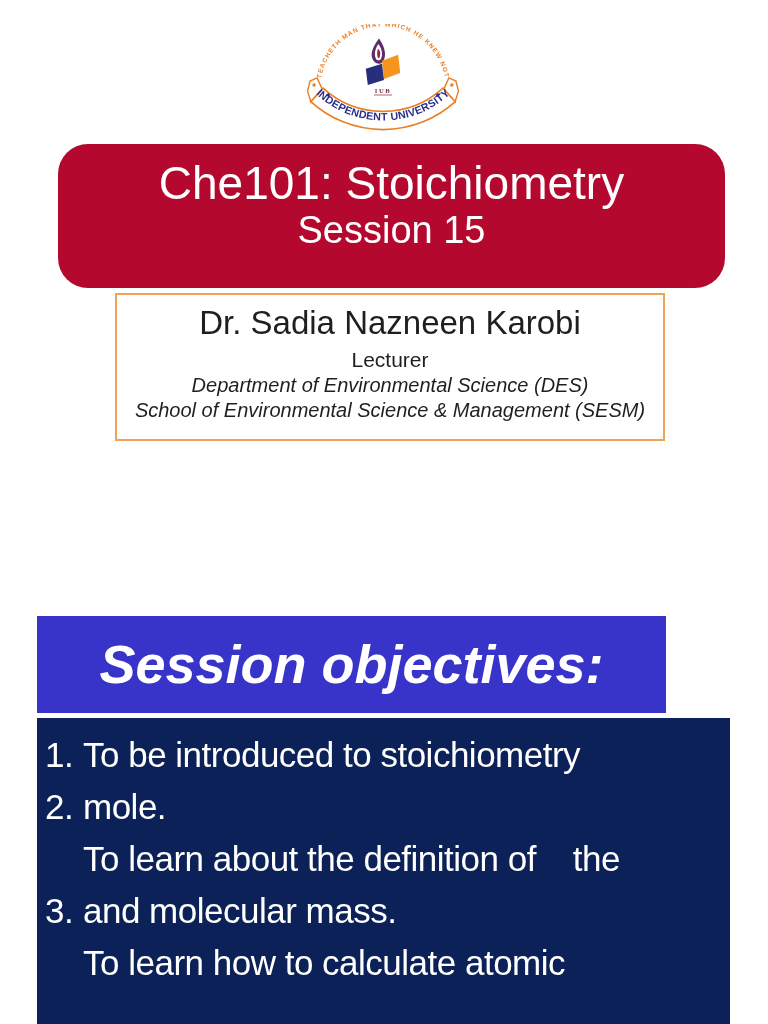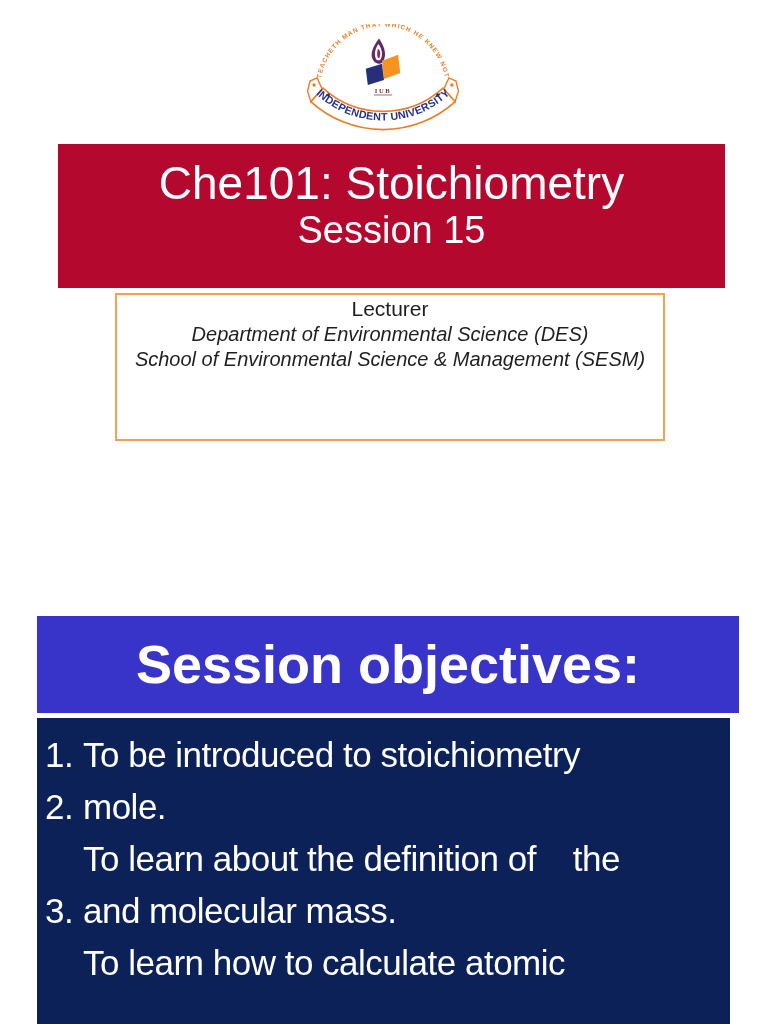--- a/index.html
+++ b/index.html
@@ -3,33 +3,33 @@
 <meta charset="utf-8">
 <style>
   * { margin:0; padding:0; box-sizing:border-box; }
   html,body { width:768px; height:1024px; background:#ffffff;
               font-family:"Liberation Sans", sans-serif; }
   .slide { position:relative; width:768px; height:1024px; background:#fff; overflow:hidden; }
 
   .logo { position:absolute; left:307px; top:24px; width:152px; height:116px; }
 
   .title-banner { position:absolute; left:58px; top:144px; width:667px; height:144px;
-                  background:#B5082E; color:#ffffff; text-align:center; }
+                  background:#B5082E; color:#ffffff; text-align:center;border-radius:30px; }
   .course-title { font-size:46px; line-height:58px; padding-top:10px; font-weight:400; }
   .banner-sub   { font-size:38px; line-height:36px; font-weight:400; }
 
   .presenter-box { position:absolute; left:115px; top:293px; width:550px; height:148px;
                    background:#ffffff; border:2px solid #F2A254; text-align:center; color:#1f1f1f; }
   .presenter-name   { font-size:33px; line-height:46px; padding-top:5px; }
   .presenter-role   { font-size:21px; line-height:27px; }
   .presenter-dept,
   .presenter-school { font-size:20px; line-height:25px;font-style:italic; }
 
-  .objectives-heading { position:absolute; left:37px; top:616px; width:702px; height:97px;
-                        background:#3834C9; color:#ffffff; text-align:center; }
+  .objectives-heading { position:absolute; left:37px; top:616px; width:629px; height:97px;
+                        background:#3834C9; color:#ffffff; text-align:center;font-style:italic; }
   .objectives-heading span { font-size:54px; line-height:97px; font-weight:700; }
 
   .objectives-list { position:absolute; left:37px; top:718px; width:693px; height:306px;
                      background:#0B2157; color:#ffffff; padding:11px 8px 0 8px;
                      font-size:35px; letter-spacing:-0.5px; }
   .obj-item { display:flex; align-items:flex-start; }
   .obj-num  { width:38px; flex:0 0 38px; line-height:52px; }
   .obj-text { flex:1; }
   .obj-line { display:block; white-space:pre; line-height:52px; }
 
@@ -79,20 +79,21 @@
       </text>
     </svg>
   </div>
 
   <div class="title-banner">
     <div class="course-title">Che101: Stoichiometry</div>
     <div class="banner-sub">Session 15</div>
   </div>
 
   <div class="presenter-box">
+    <div class="presenter-name">Dr. Sadia Nazneen Karobi</div>
     <div class="presenter-role">Lecturer</div>
     <div class="presenter-dept">Department of Environmental Science (DES)</div>
     <div class="presenter-school">School of Environmental Science &amp; Management (SESM)</div>
   </div>
 
   <div class="objectives-heading">
     <span>Session objectives:</span>
   </div>
 
   <div class="objectives-list">

